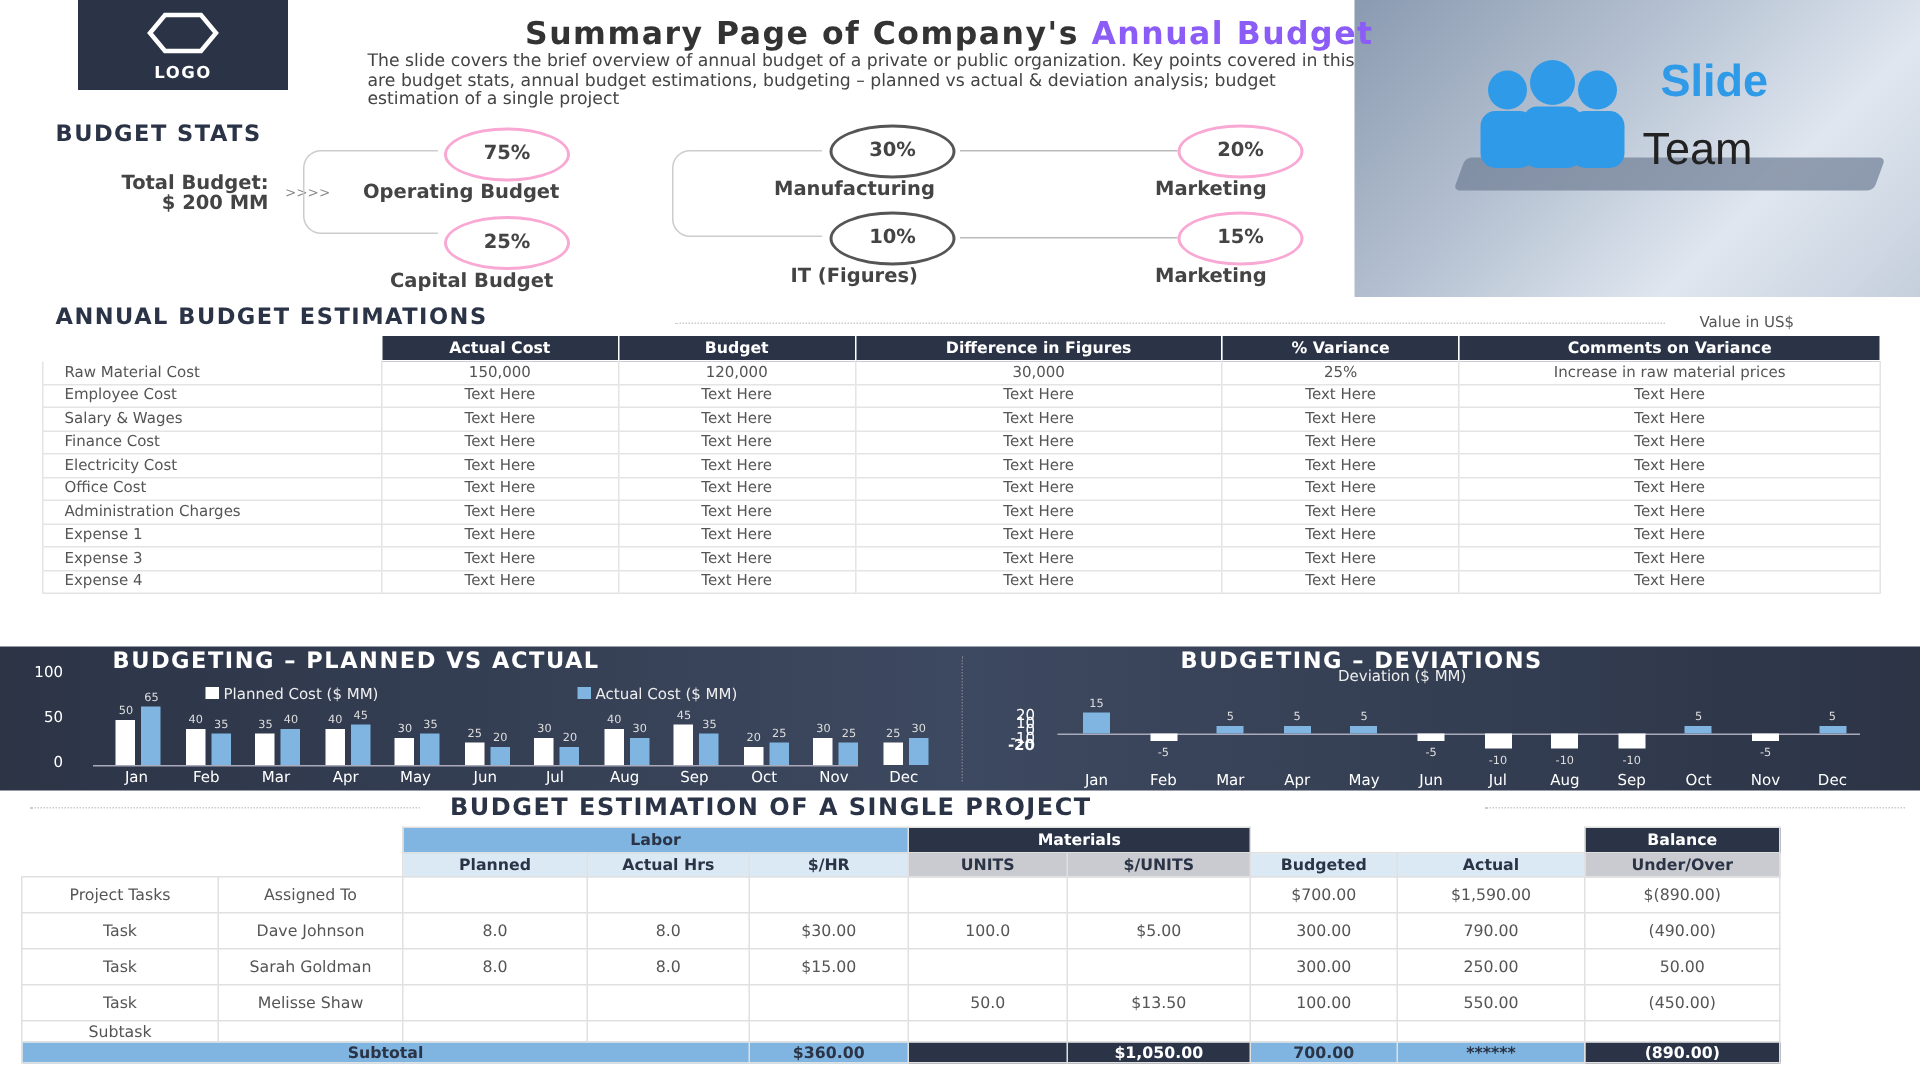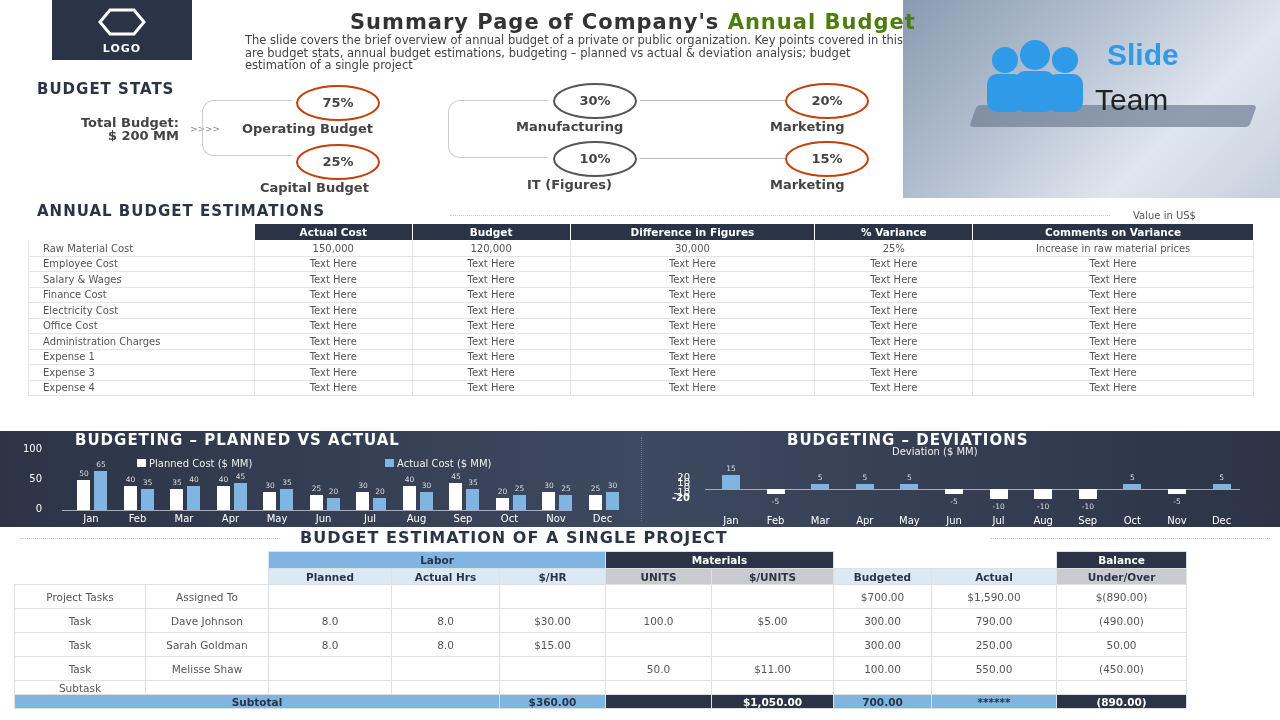--- a/index.html
+++ b/index.html
@@ -2,32 +2,32 @@
 <html><head>
 <meta charset="utf-8">
 <style>
 *{box-sizing:border-box;margin:0;padding:0}
 body{width:1280px;height:720px;overflow:hidden;background:#fff;font-family:"DejaVu Sans",sans-serif;color:#333;position:relative}
 .abs{position:absolute}
 #logo{left:52px;top:0;width:140px;height:60px;background:#2b3447;color:#fff;text-align:center}
 #logo .hex{width:48px;height:28px;margin:8px auto 2px;}
 #logo .lt{font-size:11px;font-weight:bold;letter-spacing:1px}
 #title{left:350px;top:10px;font-size:21px;font-weight:bold;color:#333;letter-spacing:1px;white-space:nowrap}
-#title .w{color:#4d7c0f}
+#title .w{color:#8b5cf6}
 #desc{left:245px;top:34px;width:660px;font-size:11.5px;line-height:12.5px;color:#444}
 #photo{left:903px;top:0;width:377px;height:198px;background:linear-gradient(135deg,#8a9ab0 0%,#b7c3d3 40%,#dfe6ef 70%,#c5cfdc 100%)}
 #photo .tablet{position:absolute;left:70px;top:105px;width:280px;height:22px;background:#6f7e94;transform:skewX(-20deg);border-radius:4px;opacity:.7}
 #slide-logo{left:985px;top:38px;width:200px;height:80px}
 .stlogo-txt1{position:absolute;left:122px;top:0;font-size:30px;font-weight:bold;color:#2e9ae8;font-family:"Liberation Sans",sans-serif}
 .stlogo-txt2{position:absolute;left:110px;top:45px;font-size:30px;color:#222;font-family:"Liberation Sans",sans-serif}
 .sec-h{font-size:15px;font-weight:bold;color:#2b3447;letter-spacing:1px;white-space:nowrap}
 #bstats-h{left:37px;top:80px}
 #tb{left:33px;top:116px;font-size:13px;font-weight:bold;color:#444;text-align:right;width:146px;line-height:13px}
 #arrows{left:190px;top:124px;font-size:9px;color:#888}
-.gauge{position:absolute;width:84px;height:36px;border-radius:50%;border:2px solid #c2410c;background:#fff;text-align:center;font-size:13px;font-weight:bold;color:#444;line-height:32px}
+.gauge{position:absolute;width:84px;height:36px;border-radius:50%;border:2px solid #f9a8d4;background:#fff;text-align:center;font-size:13px;font-weight:bold;color:#444;line-height:32px}
 .gauge.dark{border-color:#555}
 .glabel{position:absolute;font-size:13px;font-weight:bold;color:#444;white-space:nowrap}
 .conn{position:absolute;border:1px solid #bbb}
 #abe-h{left:37px;top:202px}
 #val{left:1133px;top:210px;font-size:10px;color:#555}
 #dots1{left:450px;top:215px;width:660px;border-top:1px dotted #ccc}
 table{border-collapse:collapse}
 #abe{left:28px;top:223px;width:1226px;font-size:10px}
 #abe th{background:#2b3447;color:#fff;font-weight:bold;height:17px;font-size:10.5px;border:1px solid #fff}
 #abe th.blank{background:transparent}
@@ -407,21 +407,21 @@
         <td style="line-height: 10px;">250.00</td>
         <td style="line-height: 10px;">50.00</td>
       </tr>
       <tr style="height: 24px;">
         <td style="line-height: 10px;">Task</td>
         <td style="line-height: 10px;">Melisse Shaw</td>
         <td style="line-height: 10px;"></td>
         <td style="line-height: 10px;"></td>
         <td style="line-height: 10px;"></td>
         <td style="line-height: 10px;">50.0</td>
-        <td style="line-height: 10px;">$11.00</td>
+        <td style="line-height: 10px;">$13.50</td>
         <td style="line-height: 10px;">100.00</td>
         <td style="line-height: 10px;">550.00</td>
         <td style="line-height: 10px;">(450.00)</td>
       </tr>
       <tr style="height: 14px;">
         <td style="line-height: 10px;">Subtask</td>
         <td style="line-height: 10px;"></td>
         <td style="line-height: 10px;"></td>
         <td style="line-height: 10px;"></td>
         <td style="line-height: 10px;"></td>

